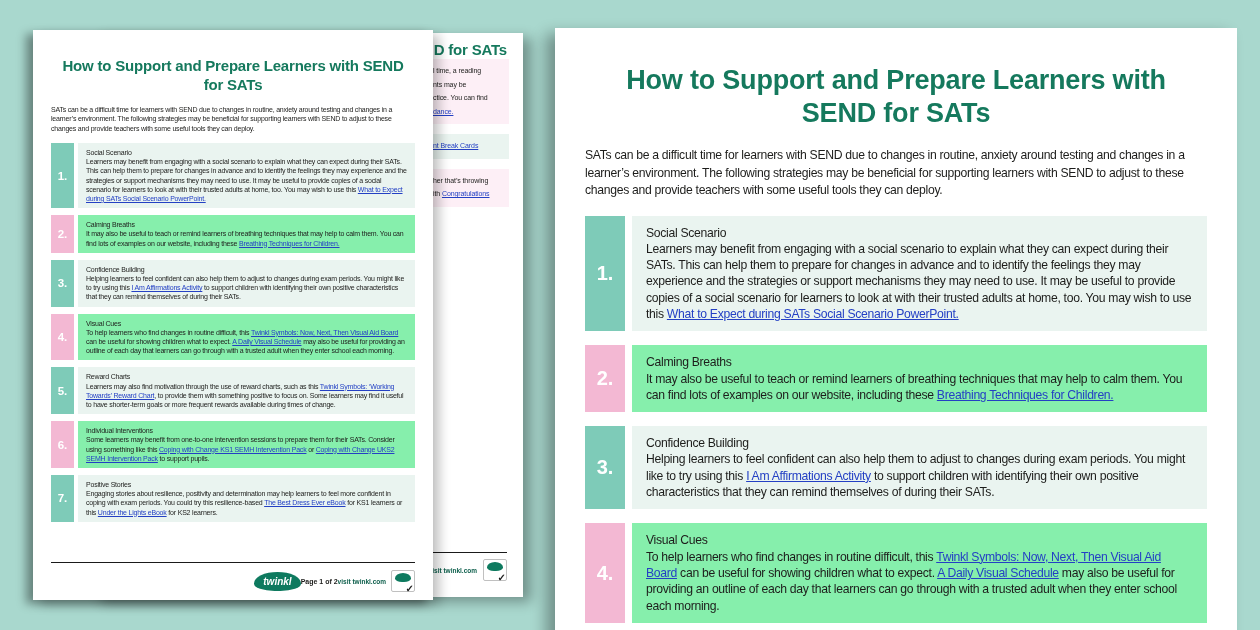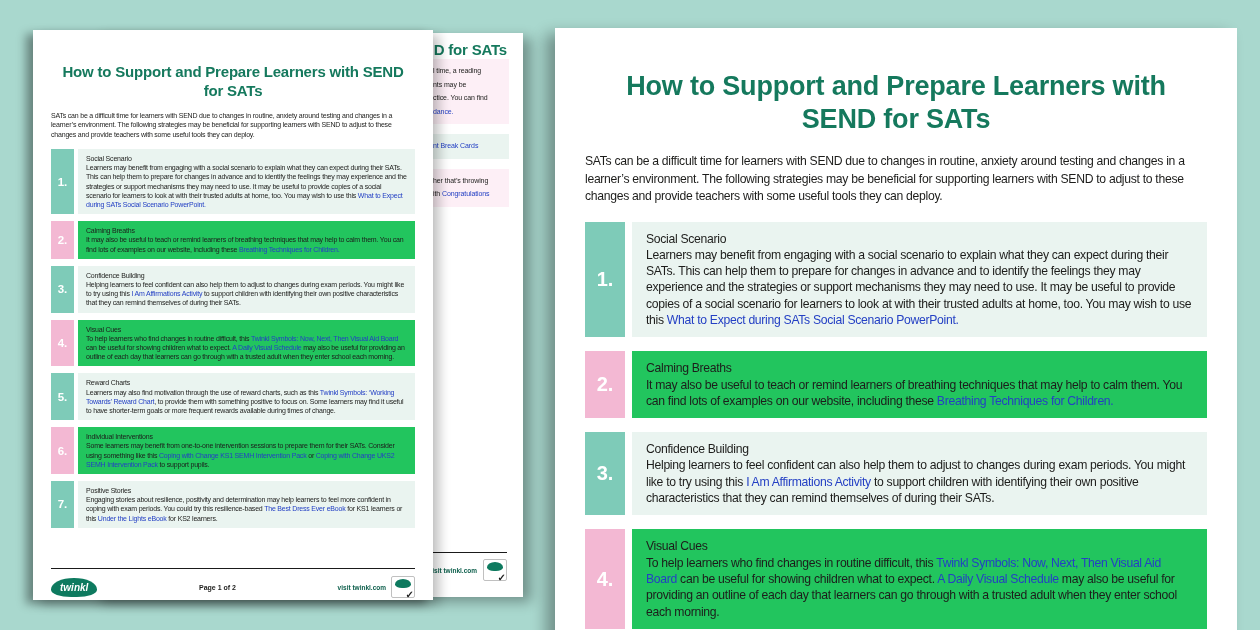--- a/index.html
+++ b/index.html
@@ -19,45 +19,45 @@
   .p2-blocks{position:absolute;top:26px;left:270px;right:14px;}
   .p2b{padding:5px 4px 6px 70px;margin-bottom:10px;}
   .p2b.pink{background:#fdeff6;}
   .p2b.green{background:#eaf4f0;}
   .p2b.last{margin-bottom:0;}
   .p2line{font-size:7px;line-height:13.5px;letter-spacing:-0.1px;white-space:nowrap;}
   .p2-hr{position:absolute;left:300px;right:16px;bottom:44px;height:1.5px;background:#1a1a1a;}
   .p2-footer{position:absolute;right:16px;bottom:16px;display:flex;align-items:center;gap:6px;}
 
   
-  a.doc-link{color:#2440c4;cursor:pointer;}
-  h1.doc-title{text-align:center;color:#15795d;font-weight:bold;margin:10px;}
+  a.doc-link{color:#2440c4;text-decoration:underline;cursor:pointer;}
+  h1.doc-title{text-align:center;color:#15795d;font-weight:bold;margin:4px;}
   .sec{display:flex;}
   .sec .num{display:flex;align-items:center;justify-content:center;color:#ffffff;font-weight:bold;}
   .sec.teal .num{background:#7ecbb8;}
   .sec.teal .content{background:#eaf4f0;}
   .sec.pink .num{background:#f3b8d3;}
-  .sec.pink .content{background:#22c55e;}
+  .sec.pink .content{background:#86efac;}
   .content{flex:1;}
   .h{font-weight:normal;}
 
   
   .page1-thumb{left:33px;top:30px;width:400px;height:570px;
     box-shadow:-7px 4px 9px rgba(0,0,0,0.38), 7px 5px 10px rgba(0,0,0,0.22);}
   .small{padding:0 18px;position:relative;height:100%;box-sizing:border-box;}
   .small h1.doc-title{font-size:15px;line-height:19px;padding-top:22px;letter-spacing:-0.2px;}
   .small .intro{font-size:7px;line-height:9.3px;letter-spacing:-0.2px;margin:11px 0 10px;}
   .small .sections{max-height:402px;overflow:hidden;}
   .small .sec{margin-bottom:7px;}
   .small .sec .num{flex:0 0 23px;font-size:11.5px;margin-right:4px;}
   .small .content{padding:5px 8px;}
   .small .h, .small .p{font-size:7px;line-height:9.2px;letter-spacing:-0.2px;}
   .small .footer{position:absolute;left:18px;right:18px;bottom:12px;}
   .hr{height:1.5px;background:#1a1a1a;margin-bottom:7px;}
-  .frow{display:flex;align-items:center;justify-content:space-between;}
+  .frow{display:flex;align-items:center;justify-content:flex-end;}
   .pageno{font-size:7px;font-weight:bold;}
   .visit{font-size:6.5px;font-weight:bold;color:#0e5f4c;}
   .visitwrap{display:flex;align-items:center;gap:5px;}
   .cloud{display:inline-block;background:#0e7a5f;color:#fff;font-weight:bold;font-style:italic;
     padding:4px 9px;font-size:10px;border-radius:55% 55% 48% 48% / 65% 65% 42% 42%;}
   .badge{display:inline-block;width:22px;height:20px;border:1px solid #c0c0c0;border-radius:2px;
     position:relative;background:#fff;}
   .badge-cloud{position:absolute;top:2px;left:3px;right:3px;height:9px;background:#0e7a5f;
     border-radius:55% 55% 48% 48% / 65% 65% 42% 42%;}
   .badge-check{position:absolute;bottom:-3px;right:0;font-size:10px;color:#1a1a1a;font-weight:bold;}

